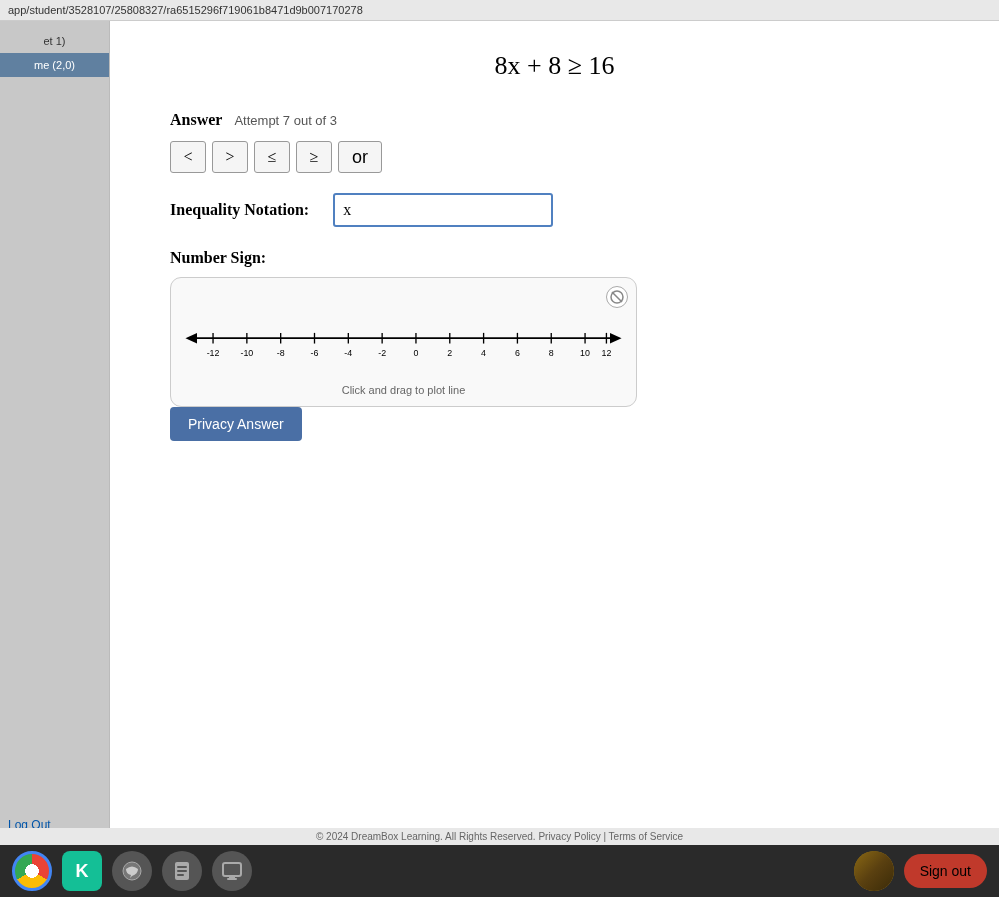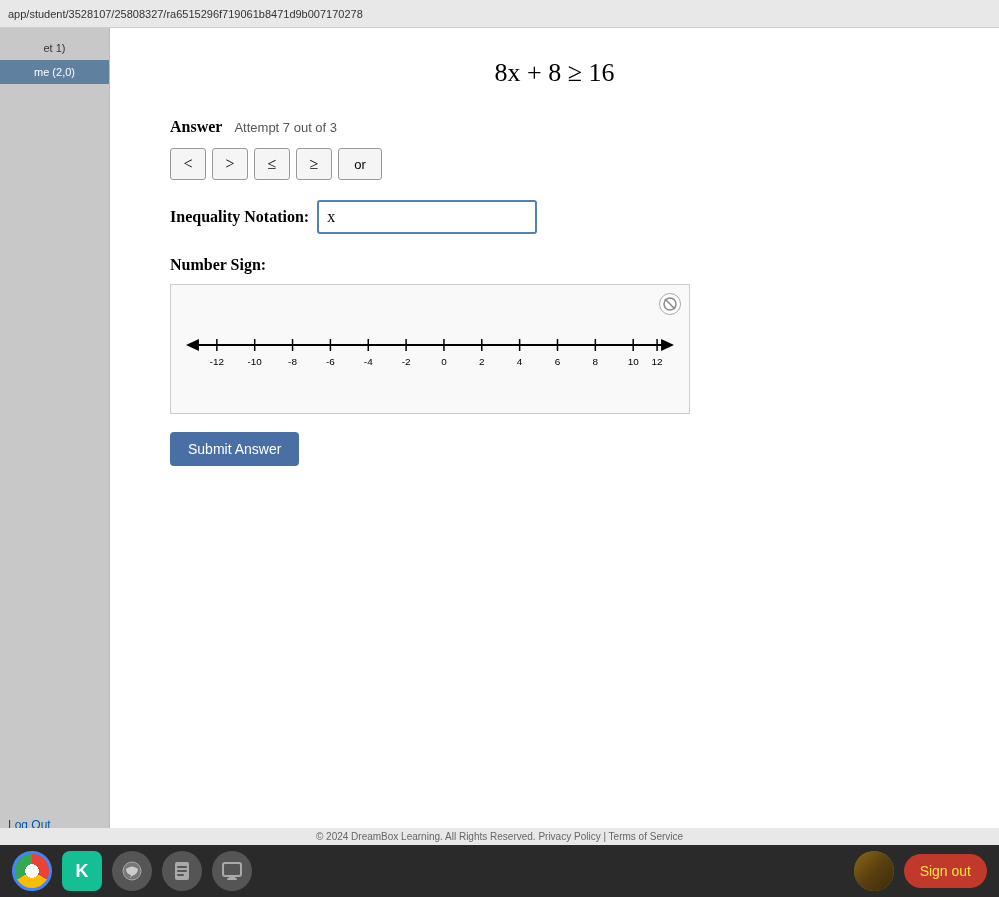--- a/index.html
+++ b/index.html
@@ -8,21 +8,21 @@
       height: 897px;
       overflow: hidden;
       font-family: Georgia, 'Times New Roman', serif;
       background: #d0d0d0;
       position: relative;
     }
 
     
     .browser-bar {
       background: #e8e8e8;
-      height: 28px;
+      height: 21px;
       display: flex;
       align-items: center;
       padding: 0 8px;
       font-size: 11px;
       font-family: Arial, sans-serif;
       color: #333;
       border-bottom: 1px solid #ccc;
     }
 
     
@@ -122,21 +122,21 @@
       justify-content: center;
       border-radius: 3px;
       font-family: Georgia, serif;
     }
 
     
     .inequality-row {
       display: flex;
       align-items: center;
       margin-bottom: 22px;
-      gap: 8px;
+      gap: 24px;
     }
 
     .inequality-label {
       font-size: 16px;
       font-weight: bold;
       font-family: Georgia, serif;
       color: #000;
     }
 
     .inequality-input {
@@ -156,25 +156,24 @@
       font-size: 16px;
       font-weight: bold;
       font-family: Georgia, serif;
       margin-bottom: 10px;
       color: #000;
     }
 
     .number-line-container {
       border: 1px solid #ccc;
       background: #f9f9f9;
-      width: 520px;
+      width: 467px;
       height: 130px;
       position: relative;
-      margin-bottom: 18px;
-      border-radius: 0;
+      border-radius: 11px;
     }
 
     .number-line-erase {
       position: absolute;
       top: 8px;
       right: 8px;
       width: 22px;
       height: 22px;
       border-radius: 50%;
       border: 1px solid #aaa;
@@ -302,21 +301,21 @@
 
     .avatar-img {
       width: 100%;
       height: 100%;
       background: linear-gradient(135deg, #8B6914 0%, #5a4010 50%, #3a2a08 100%);
       border-radius: 50%;
     }
 
     .sign-out-btn {
       background: #c0392b;
-      color: #fde047;
+      color: #000000;
       border: none;
       padding: 9px 16px;
       font-size: 14px;
       font-family: Arial, sans-serif;
       border-radius: 20px;
       cursor: pointer;
     }
 
     .footer-text {
       font-size: 10px;
@@ -358,21 +357,21 @@
       &nbsp;
       <span class="attempt-text">Attempt 7 out of 3</span>
     </div>
 
     
     <div class="symbol-buttons">
       <button class="sym-btn">&lt;</button>
       <button class="sym-btn">&gt;</button>
       <button class="sym-btn">≤</button>
       <button class="sym-btn">≥</button>
-      <button class="sym-btn" style="width:44px;font-family:Arial,sans-serif;font-size:13px;">or</button>
+      <button class="sym-btn" style="width:44px;font-family:Arial,sans-serif;font-size:18px;">or</button>
     </div>
 
     
     <div class="inequality-row">
       <span class="inequality-label">Inequality Notation:</span>
       <input class="inequality-input" type="text" value="x" style="">
     </div>
 
     
     <div class="number-line-label">Number Sign:</div>
@@ -430,24 +429,25 @@
           <text x="416" y="48" text-anchor="middle" font-size="10" font-family="Arial">8</text>
 
           <line x1="454" y1="22" x2="454" y2="34" stroke="#000" stroke-width="1.5"></line>
           <text x="454" y="48" text-anchor="middle" font-size="10" font-family="Arial">10</text>
 
           <line x1="478" y1="22" x2="478" y2="34" stroke="#000" stroke-width="1.5"></line>
           <text x="478" y="48" text-anchor="middle" font-size="10" font-family="Arial">12</text>
         </svg>
       </div>
 
-    </div>
-
-    
-    <button class="submit-btn">Submit Answer</button>
+      <div class="drag-hint">Click and drag to plot line</div>
+    </div>
+
+    
+    <button class="submit-btn">Privacy Answer</button>
 
   </div>
 </div>
 
 <div class="logout-link">Log Out</div>
 
 <div class="footer-text" style="position:absolute; bottom:52px; left:0; right:0; background:#e8e8e8; padding:3px 6px; font-size:10px; color:#666; text-align:center; font-family:Arial,sans-serif;">© 2024 DreamBox Learning. All Rights Reserved.   Privacy Policy | Terms of Service</div>
 
 <div class="taskbar">
 

